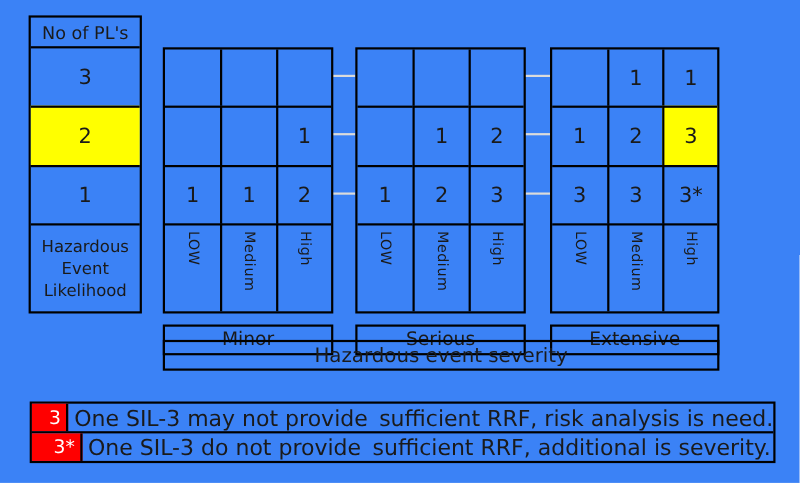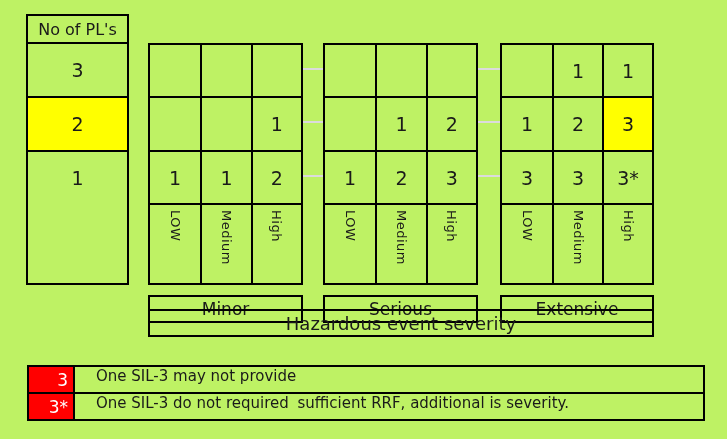--- a/index.html
+++ b/index.html
@@ -1,17 +1,17 @@
 <!DOCTYPE html>
 <html><head>
 <meta charset="utf-8">
 <style>
   html,body{margin:0;padding:0;background:#fff;}
   .page{
-    position:relative;width:727px;height:439px;background:#bef264;
+    position:relative;width:727px;height:439px;background:#3b82f6;
     font-family:"DejaVu Sans","Liberation Sans",sans-serif;color:#1a1a1a;
     overflow:hidden;
   }
   .abs{position:absolute;box-sizing:border-box;}
 
   
   .left-block{left:26px;top:14px;width:103px;height:271px;border:2px solid #000;
     display:flex;flex-direction:column;}
   .lb-header{height:26px;display:flex;align-items:center;justify-content:center;
     font-size:16px;}
@@ -47,34 +47,37 @@
   .gridline{height:2px;background:#DBDBDB;}
 
   
   .legend{left:27px;top:365px;width:678px;height:56px;border:2px solid #000;
     display:flex;flex-direction:column;}
   .legend-row{flex:1;display:flex;align-items:stretch;min-height:0;}
   .legend-row.second{border-top:2px solid #000;}
   .legend-key{width:46px;background:#FF0000;color:#ffffff;display:flex;
     align-items:center;justify-content:flex-end;padding-right:5px;
     border-right:2px solid #000;font-size:17px;box-sizing:border-box;}
-  .legend-text{flex:1;display:flex;align-items:flex-start;padding-left:21px;
-    font-size:15px;white-space:pre;}
+  .legend-text{flex:1;display:flex;align-items:flex-end;padding-left:5px;
+    font-size:20px;white-space:pre;}
   .em{margin-right:4px;}
 </style>
 </head>
 <body>
 
 <div class="page">
 
   <div class="abs left-block">
     <div class="lb-header">No of PL's</div>
     <div class="lb-row">3</div>
     <div class="lb-row hl-yellow">2</div>
     <div class="lb-row r3">1</div>
+    <div class="lb-footer">Hazardous
+Event
+Likelihood</div>
   </div>
 
   <div class="abs gridline" style="left:302px;top:68px;width:21px;"></div>
   <div class="abs gridline" style="left:302px;top:121px;width:21px;"></div>
   <div class="abs gridline" style="left:302px;top:175px;width:21px;"></div>
   <div class="abs gridline" style="left:477px;top:68px;width:23px;"></div>
   <div class="abs gridline" style="left:477px;top:121px;width:23px;"></div>
   <div class="abs gridline" style="left:477px;top:175px;width:23px;"></div>
 
   <div class="abs group g1">
@@ -142,21 +145,21 @@
 
   <div class="abs sev-label" style="left:148px;width:155px;">Minor</div>
   <div class="abs sev-label" style="left:500px;width:154px;">Extensive</div>
   <div class="abs sev-label" style="left:323px;width:155px;">Serious</div>
 
   <div class="abs sev-title">Hazardous event severity</div>
 
   <div class="abs legend">
     <div class="legend-row">
       <div class="legend-key">3</div>
-      <div class="legend-text"><span>One SIL-3 </span><span class="em">may not provide</span></div>
+      <div class="legend-text"><span>One SIL-3 </span><span class="em">may not provide</span><span> sufficient RRF, risk analysis is need.</span></div>
     </div>
     <div class="legend-row second">
       <div class="legend-key">3*</div>
-      <div class="legend-text"><span>One SIL-3 </span><span class="em">do not required</span><span> sufficient RRF, additional is severity.</span></div>
+      <div class="legend-text"><span>One SIL-3 </span><span class="em">do not provide</span><span> sufficient RRF, additional is severity.</span></div>
     </div>
   </div>
 
 </div>
 
 </body></html>

